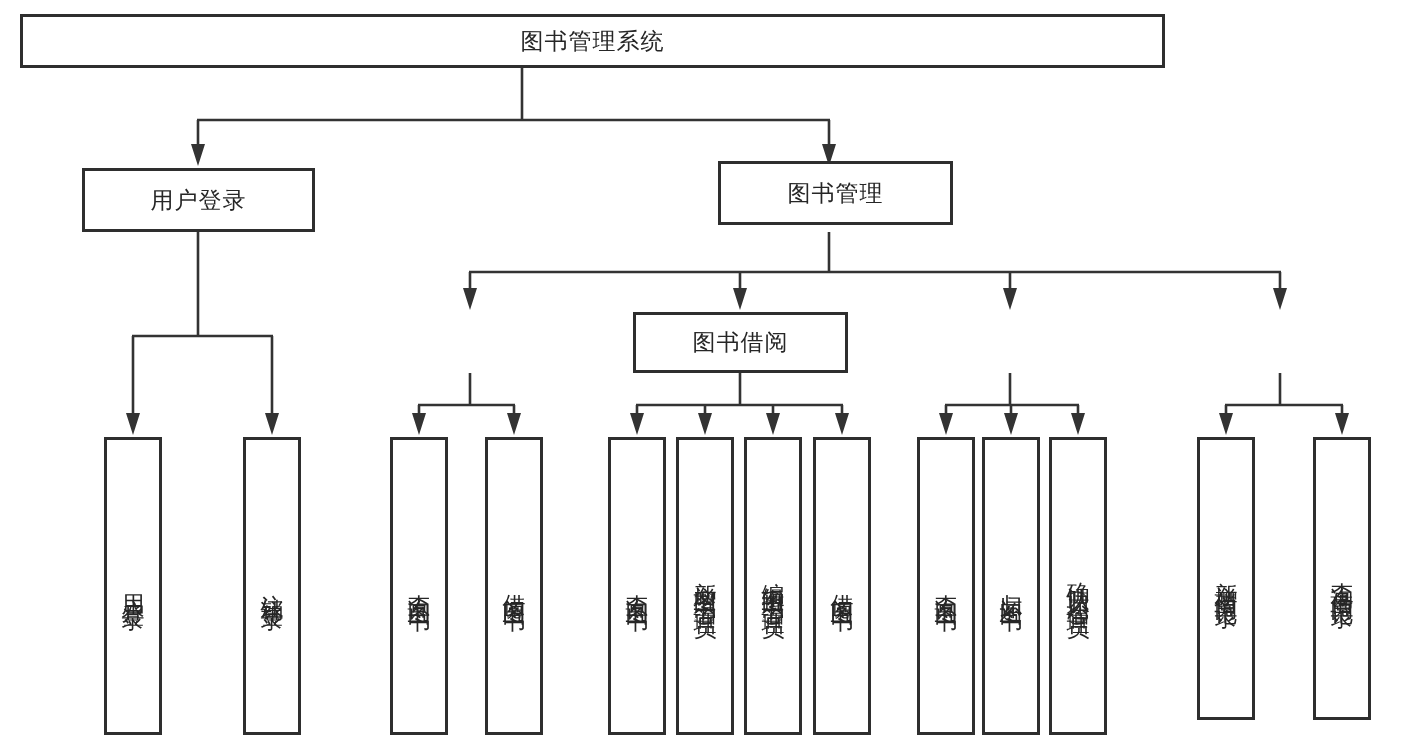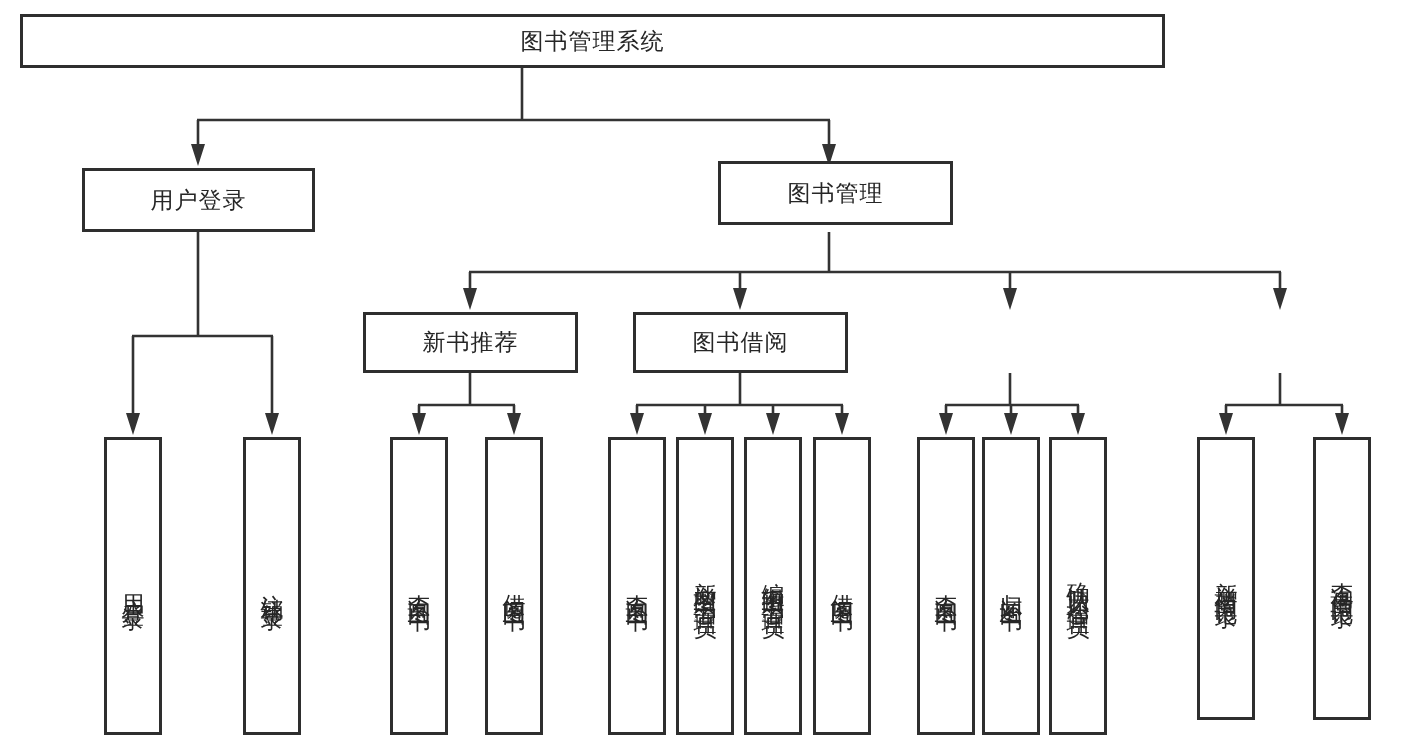--- a/index.html
+++ b/index.html
@@ -116,21 +116,20 @@
       M1071 413 L1085 413 L1078 435 Z
       M1219 413 L1233 413 L1226 435 Z
       M1335 413 L1349 413 L1342 435 Z"></path>
   </svg>
 
   <div class="box hbox" style="left:20px; top:14px; width:1145px; height:54px;">图书管理系统</div>
 
   <div class="box hbox" style="left:82px; top:168px; width:233px; height:64px;">用户登录</div>
   <div class="box hbox" style="left:712px; top:161px; width:235px; height:64px;margin-left:6px;">图书管理</div>
 
-  <div class="box hbox" style="left:363px; top:312px; width:215px; height:61px;">新书推荐</div>
   <div class="box hbox" style="left:633px; top:312px; width:215px; height:61px;">图书借阅</div>
 
   <div class="box vbox" style="left:104px; top:437px; width:58px; height:298px;">用户登录</div>
   <div class="box vbox" style="left:243px; top:437px; width:58px; height:298px;">注销登录</div>
 
   <div class="box vbox" style="left:390px; top:437px; width:58px; height:298px;">查询图书</div>
   <div class="box vbox" style="left:485px; top:437px; width:58px; height:298px;">借阅图书</div>
 
   <div class="box vbox" style="left:608px; top:437px; width:58px; height:298px;">查询图书</div>
   <div class="box vbox" style="left:676px; top:437px; width:58px; height:298px;">新增图书（管理员）</div>

